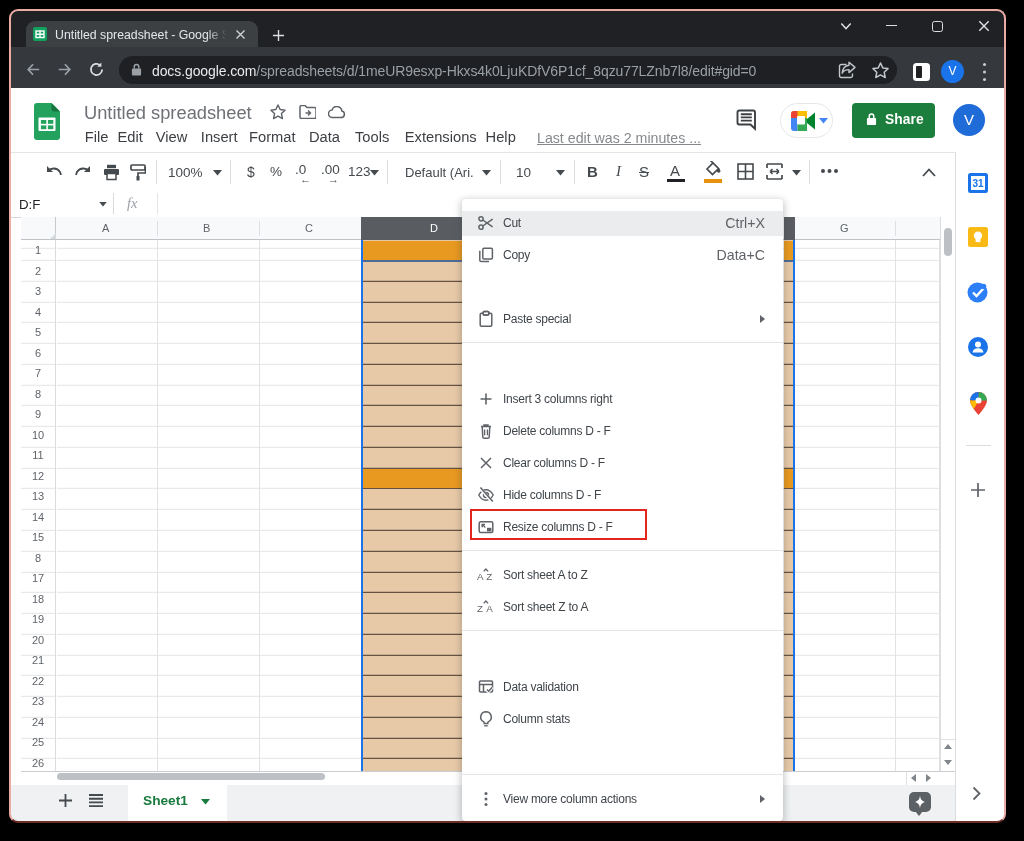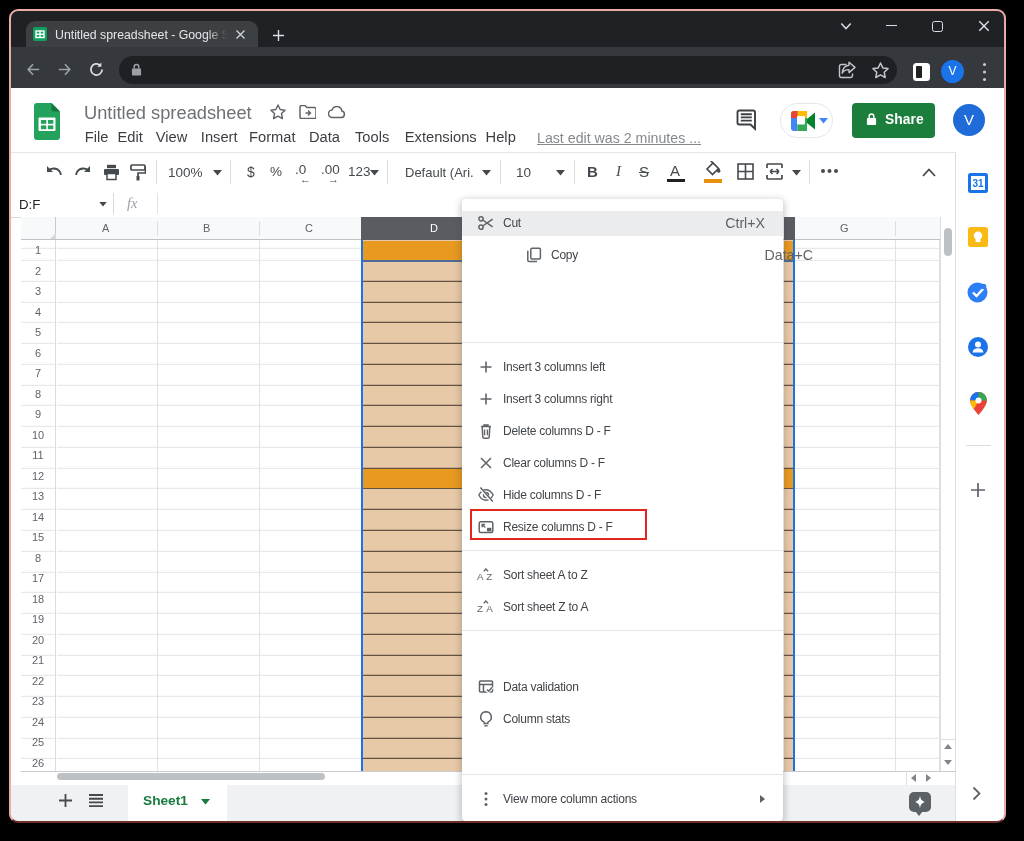--- a/index.html
+++ b/index.html
@@ -65,20 +65,21 @@
       </svg>
 <svg class="abs" style="left:89px;top:62px" width="15" height="15" viewBox="0 0 16 16">
         <path d="M14 8 A6 6 0 1 1 12 3.5" stroke="#dcdfe1" stroke-width="1.9" fill="none"></path>
         <path d="M13.2 0.5 L13.2 5 L8.7 5 Z" fill="#dcdfe1"></path>
       </svg>
 <div class="abs omni"></div>
 <svg class="abs" style="left:131px;top:63px" width="11" height="13" viewBox="0 0 12 14">
         <rect x="1" y="6" width="10" height="7.5" rx="1" fill="#9aa0a6"></rect>
         <path d="M3.5 6 V4 a2.5 2.5 0 0 1 5 0 V6" stroke="#9aa0a6" stroke-width="1.6" fill="none"></path>
       </svg>
+<div class="abs" style="left:152px;top:62.5px;font-size:14px;letter-spacing:-0.1px;color:#e8eaed;white-space:nowrap">docs.google.com<span style="color:#9aa0a6">/spreadsheets/d/1meUR9esxp-Hkxs4k0LjuKDfV6P1cf_8qzu77LZnb7l8/edit#gid=0</span></div>
 <svg class="abs" style="left:838px;top:61px" width="19" height="18" viewBox="0 0 19 18">
         <path d="M11 4.2 V1.2 L17 6.4 L11 11.6 V8.6 C7.5 8.6 5.5 9.8 4.2 12.2 C4.6 8 7 4.6 11 4.2 Z" fill="none" stroke="#c2c6ca" stroke-width="1.4" stroke-linejoin="round"></path>
         <path d="M8.5 3.5 H3.2 A1.7 1.7 0 0 0 1.5 5.2 V14.8 A1.7 1.7 0 0 0 3.2 16.5 H12.8 A1.7 1.7 0 0 0 14.5 14.8 V12.5" fill="none" stroke="#c2c6ca" stroke-width="1.4"></path>
       </svg>
 <svg class="abs" style="left:872px;top:62px" width="17" height="17" viewBox="0 0 17 17">
         <path d="M8.5 1 L10.8 5.9 L16 6.6 L12.2 10.2 L13.2 15.5 L8.5 12.9 L3.8 15.5 L4.8 10.2 L1 6.6 L6.2 5.9 Z" fill="none" stroke="#c2c6ca" stroke-width="1.5" stroke-linejoin="round"></path>
       </svg>
 <div class="abs" style="left:913px;top:63px;width:17px;height:18px;background:#fff;border-radius:3.5px"></div>
 <div class="abs" style="left:916px;top:66px;width:6px;height:12px;background:#202124;border-radius:1px"></div>
 <div class="abs" style="left:941px;top:60px;width:23px;height:23px;border-radius:50%;background:#1a73e8;color:#fff;font-size:12px;text-align:center;line-height:23px;">V</div>
@@ -365,35 +366,38 @@
           <div style="position:absolute;left:0;top:3.5px;width:321px;height:25px;background:#ebeced"></div>
 <svg width="18" height="18" viewBox="0 0 18 18" fill="none" stroke="#5f6368" stroke-width="1.5">
             <circle cx="4" cy="4.8" r="2.1"></circle>
             <circle cx="4" cy="13.2" r="2.1"></circle>
             <path d="M5.8 6 L15.6 12.9 M5.8 12 L15.6 5.1"></path>
             <circle cx="9.4" cy="9" r="0.8" fill="#5f6368" stroke="none"></circle>
           </svg>
 <span class="lab">Cut</span>
           <span class="sc">Ctrl+X</span>
         </div>
-<div class="mi" style="top:40px;margin-left:48px;">
+<div class="mi" style="top:40px;">
           <svg width="18" height="18" viewBox="0 0 18 18" fill="none" stroke="#5f6368" stroke-width="1.5">
             <rect x="5.8" y="2.2" width="9.6" height="10.8" rx="1.2"></rect>
             <path d="M2.8 4.8 V14.2 a1.3 1.3 0 0 0 1.3 1.3 H12"></path>
           </svg>
 <span class="lab">Copy</span>
           <span class="sc">Data+C</span>
         </div>
+<div class="mi" style="top:104px;">
+          <svg width="18" height="18" viewBox="0 0 18 18" fill="none" stroke="#5f6368" stroke-width="1.5">
+            <rect x="3.2" y="3.2" width="11.6" height="13" rx="1.2"></rect>
+            <rect x="6.2" y="1.4" width="5.6" height="3.6" rx="1" fill="#fff"></rect>
+            <rect x="6.2" y="1.4" width="5.6" height="3.6" rx="1"></rect>
+          </svg>
+<span class="lab">Paste special</span>
+          <span class="arr"></span>
+        </div>
 <div class="msep" style="top:143px"></div>
-<div class="mi" style="top:152px;">
-          <svg width="18" height="18" viewBox="0 0 18 18" stroke="#5f6368" stroke-width="1.6">
-            <path d="M9 3.5 V14.5 M3.5 9 H14.5"></path>
-          </svg>
-<span class="lab">Insert 3 columns left</span>
-        </div>
 <div class="mi" style="top:184px;">
           <svg width="18" height="18" viewBox="0 0 18 18" stroke="#5f6368" stroke-width="1.6">
             <path d="M9 3.5 V14.5 M3.5 9 H14.5"></path>
           </svg>
 <span class="lab">Insert 3 columns right</span>
         </div>
 <div class="mi" style="top:216px;">
           <svg width="18" height="18" viewBox="0 0 18 18" fill="none" stroke="#5f6368" stroke-width="1.5">
             <path d="M4 4.5 H14 M7 4.5 V3 H11 V4.5 M5.2 4.5 L5.8 15 A1.4 1.4 0 0 0 7.2 16.3 H10.8 A1.4 1.4 0 0 0 12.2 15 L12.8 4.5"></path>
             <path d="M7.6 7.5 V13.3 M10.4 7.5 V13.3" stroke-width="1.3"></path>

